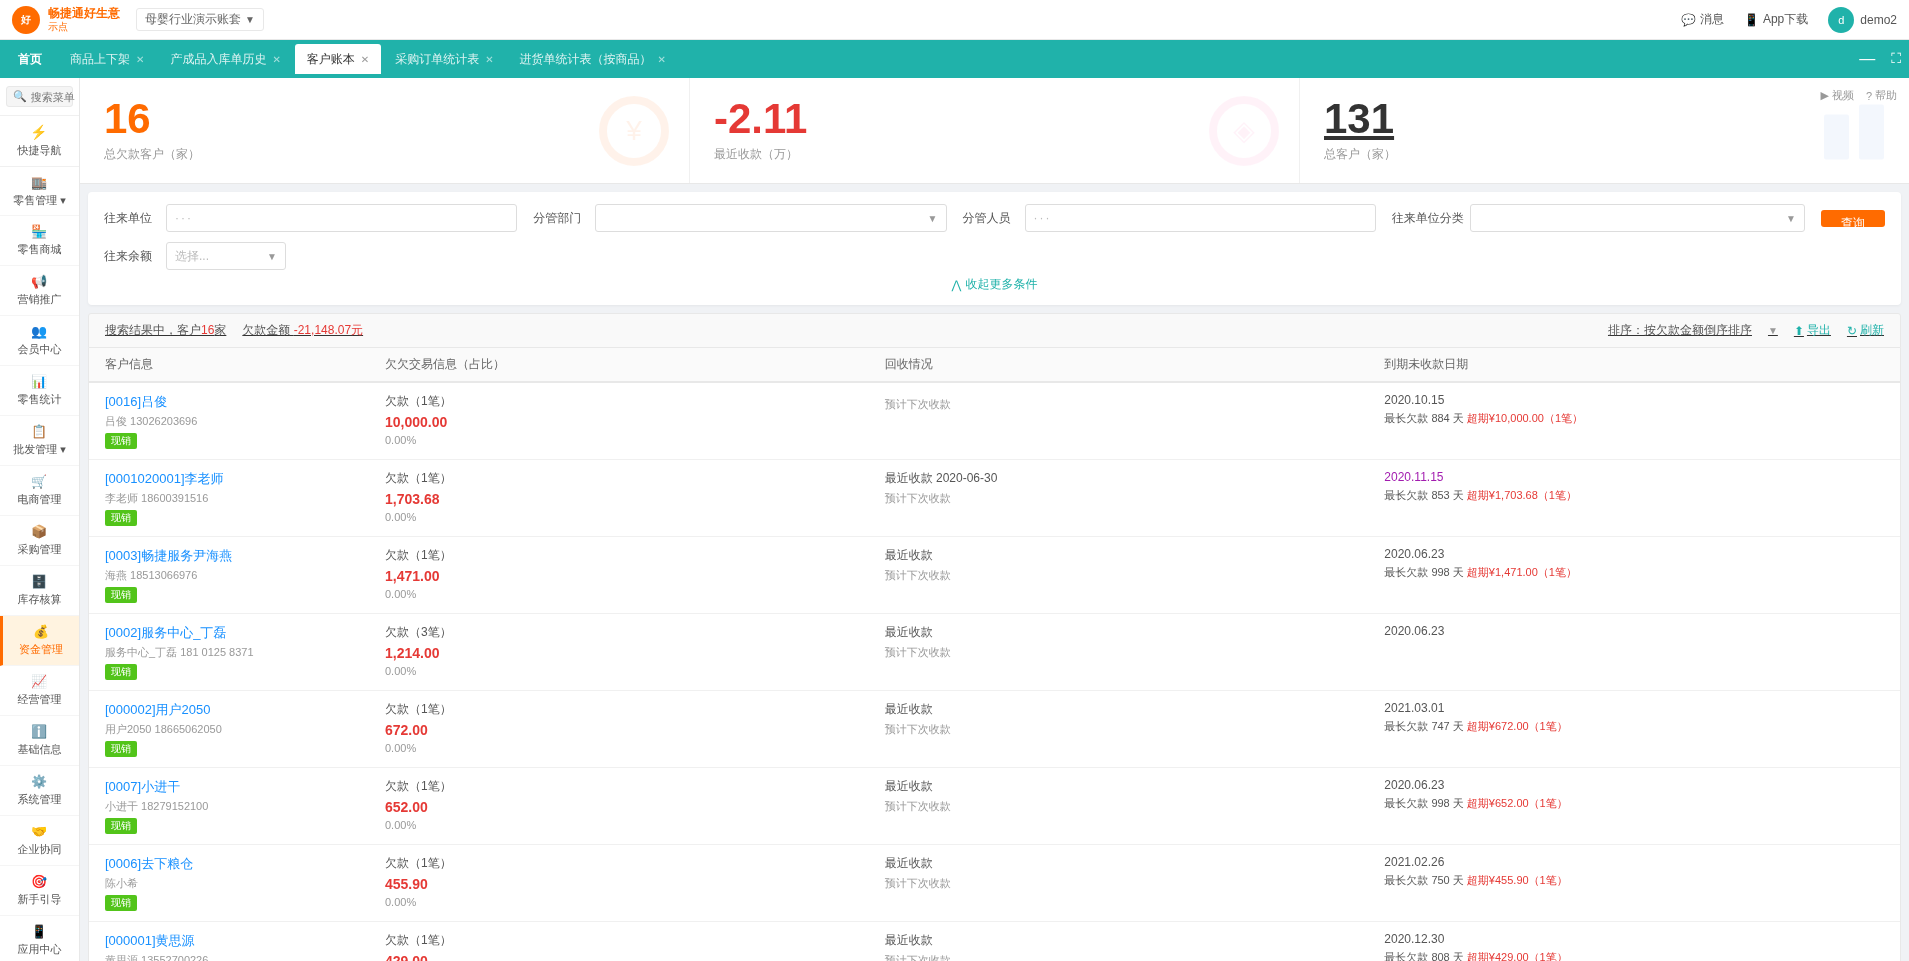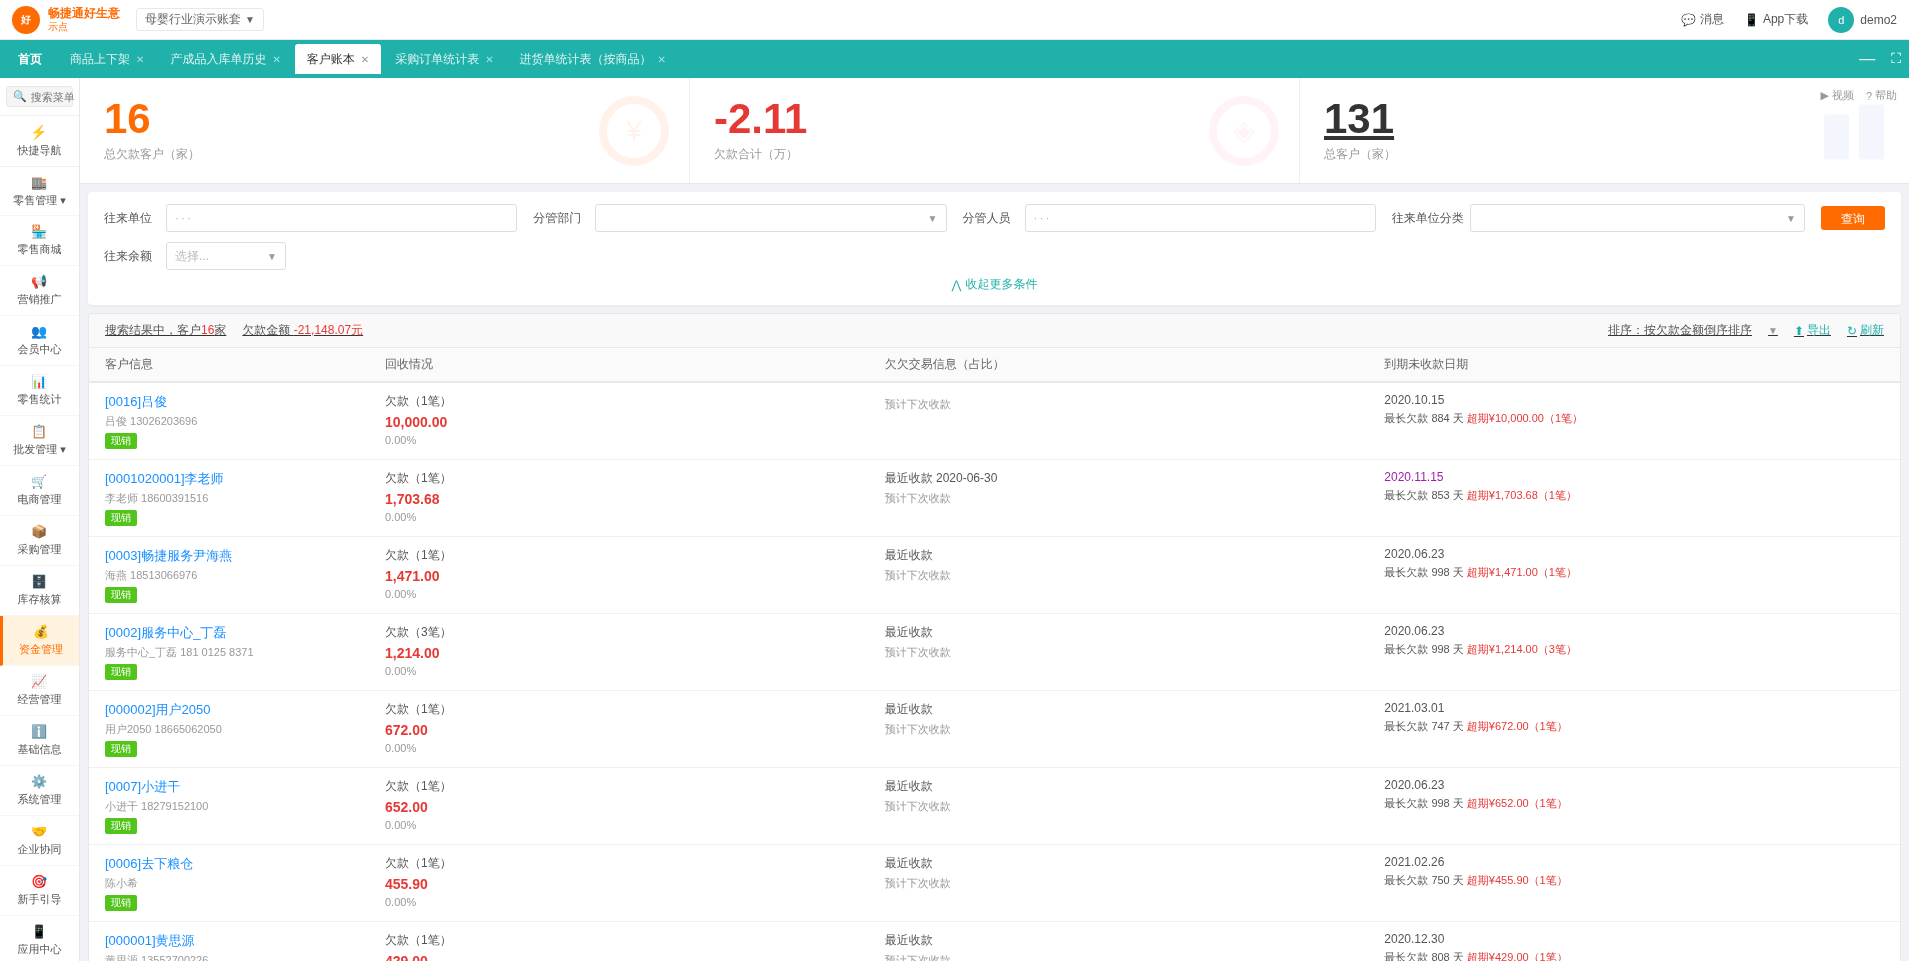--- a/index.html
+++ b/index.html
@@ -159,21 +159,21 @@
           <div style="font-size:12px;color:#999;margin-top:6px;">总欠款客户（家）</div>
         </div>
       </div>
 
       <div style="flex:1;display:flex;align-items:center;padding:20px 24px;border-right:1px solid #f0f0f0;position:relative;overflow:hidden;">
         <div style="position:absolute;right:20px;top:50%;transform:translateY(-50%);opacity:0.08;">
           <div style="width:70px;height:70px;border-radius:50%;border:8px solid #ff69b4;display:flex;align-items:center;justify-content:center;font-size:28px;color:#ff69b4;">◈</div>
         </div>
         <div>
           <div style="font-size:42px;font-weight:bold;color:#e53935;line-height:1;">-2.11</div>
-          <div style="font-size:12px;color:#999;margin-top:6px;">欠款合计（万）</div>
+          <div style="font-size:12px;color:#999;margin-top:6px;">最近收款（万）</div>
         </div>
       </div>
 
       <div style="flex:1;display:flex;align-items:center;padding:20px 24px;position:relative;overflow:hidden;">
         <div style="position:absolute;right:20px;top:50%;transform:translateY(-50%);opacity:0.07;">
           <svg width="70" height="70" viewBox="0 0 70 70" fill="#6495ed">
             <rect x="5" y="20" width="25" height="45" rx="2"></rect>
             <rect x="40" y="10" width="25" height="55" rx="2"></rect>
             <rect x="15" y="30" width="8" height="8"></rect>
             <rect x="47" y="20" width="8" height="8"></rect>
@@ -224,21 +224,21 @@
         </div>
 
         <div style="display:flex;align-items:center;gap:6px;flex:1;">
           <span style="font-size:12px;color:#555;white-space:nowrap;min-width:70px;">往来单位分类</span>
           <div style="flex:1;border:1px solid #ddd;border-radius:3px;padding:4px 8px;font-size:12px;color:#999;display:flex;align-items:center;justify-content:space-between;cursor:pointer;height:28px;min-width:100px;">
             <span></span>
             <span style="color:#999;font-size:10px;">▼</span>
           </div>
         </div>
 
-        <button style="background:#ff6b00;color:#fff;border:none;padding:5px 20px;border-radius:3px;cursor:pointer;font-size:12px;height:24px;white-space:nowrap;flex-shrink:0;">查询</button>
+        <button style="background:#ff6b00;color:#fff;border:none;padding:5px 20px;border-radius:3px;cursor:pointer;font-size:12px;height:17px;white-space:nowrap;flex-shrink:0;">查询</button>
       </div>
 
       <div style="display:flex;align-items:center;gap:16px;margin-bottom:6px;">
         <div style="display:flex;align-items:center;gap:6px;">
           <span style="font-size:12px;color:#555;white-space:nowrap;min-width:56px;">往来余额</span>
           <div style="border:1px solid #ddd;border-radius:3px;padding:4px 8px;font-size:12px;color:#999;display:flex;align-items:center;justify-content:space-between;cursor:pointer;height:28px;min-width:120px;gap:24px;">
             <span style="color:#bbb;">选择...</span>
             <span style="color:#999;font-size:10px;">▼</span>
           </div>
         </div>
@@ -268,22 +268,22 @@
           <span>↻</span>
           <span>刷新</span>
         </span>
       </div>
     </div>
 
     <div style="margin:0 8px;background:#fff;border:1px solid #e8e8e8;border-top:none;">
 
       <div style="display:grid;grid-template-columns:280px 1fr 1fr 1fr;background:#fafafa;border-bottom:2px solid #e8e8e8;padding:8px 16px;font-size:12px;color:#666;font-weight:normal;">
         <div>客户信息</div>
+        <div>欠欠交易信息（占比）</div>
         <div>回收情况</div>
-        <div>欠欠交易信息（占比）</div>
         <div>到期未收款日期</div>
       </div>
 
       <div style="display:grid;grid-template-columns:280px 1fr 1fr 1fr;padding:10px 16px;border-bottom:1px solid #f0f0f0;align-items:start;">
         <div>
           <div style="color:#1890ff;font-size:13px;cursor:pointer;">[0016]吕俊</div>
           <div style="color:#999;font-size:11px;margin-top:3px;">吕俊  13026203696</div>
           <div style="display:inline-block;background:#52c41a;color:#fff;padding:1px 6px;border-radius:2px;font-size:10px;margin-top:4px;">现销</div>
         </div>
         <div>
@@ -352,21 +352,20 @@
           <div style="font-size:12px;color:#555;">欠款（3笔）</div>
           <div style="color:#e53935;font-size:14px;font-weight:bold;margin-top:4px;">1,214.00</div>
           <div style="color:#999;font-size:11px;margin-top:4px;">0.00%</div>
         </div>
         <div>
           <div style="font-size:12px;color:#555;">最近收款</div>
           <div style="color:#999;font-size:11px;margin-top:4px;">预计下次收款</div>
         </div>
         <div>
           <div style="font-size:12px;color:#555;">2020.06.23</div>
-          <div style="color:#555;font-size:11px;margin-top:4px;">最长欠款 998 天  <span style="color:#e53935;cursor:pointer;">超期¥1,214.00（3笔）</span></div>
         </div>
       </div>
 
       <div style="display:grid;grid-template-columns:280px 1fr 1fr 1fr;padding:10px 16px;border-bottom:1px solid #f0f0f0;align-items:start;">
         <div>
           <div style="color:#1890ff;font-size:13px;cursor:pointer;">[000002]用户2050</div>
           <div style="color:#999;font-size:11px;margin-top:3px;">用户2050  18665062050</div>
           <div style="display:inline-block;background:#52c41a;color:#fff;padding:1px 6px;border-radius:2px;font-size:10px;margin-top:4px;">现销</div>
         </div>
         <div>

